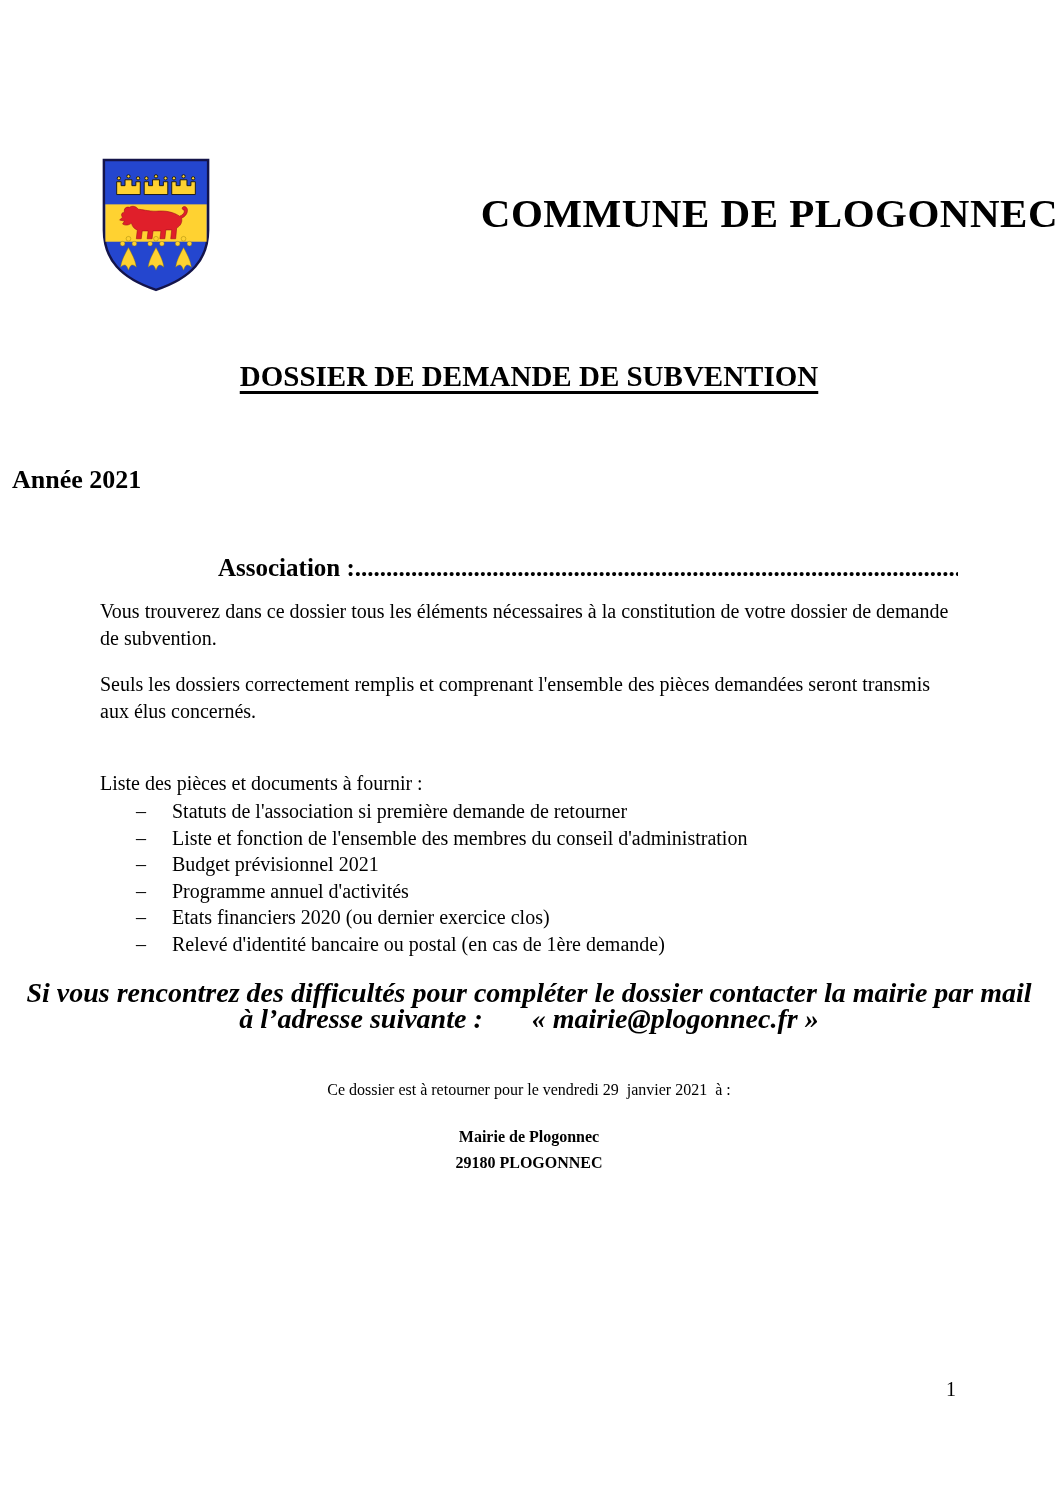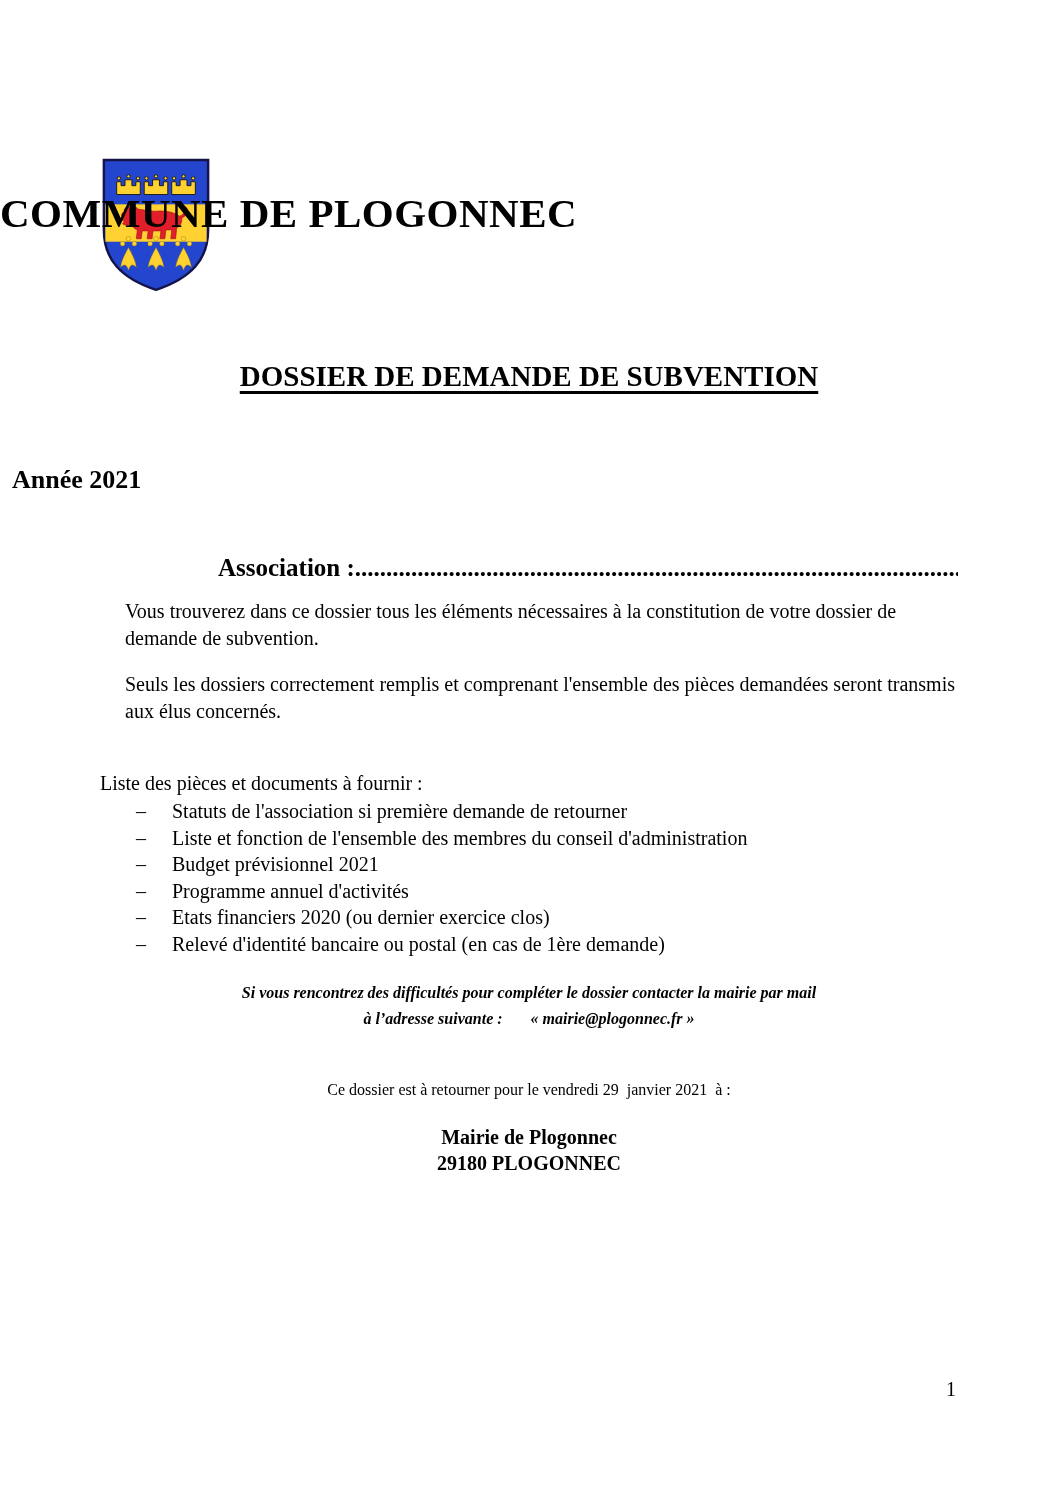--- a/index.html
+++ b/index.html
@@ -25,21 +25,21 @@
   .logo { left: 97px; top: 155px; width: 118px; height: 140px; }
   .logo svg { display: block; width: 118px; height: 140px; }
   .shield-field { fill: var(--shield-blue); stroke: #14144a; stroke-width: 2.5; }
   .fess { fill: var(--shield-gold); }
   .crown { fill: var(--shield-gold); stroke: #1c1c1c; stroke-width: 1; }
   .lion { fill: var(--shield-red); stroke: #9c0f1c; stroke-width: 0.6; }
   .ermine { fill: var(--shield-gold); stroke: #8a7400; stroke-width: 0.4; }
 
   .commune-title {
     left: 0; top: 191px; width: 100%;
-    text-align: left;
+    text-align: right;
     font-size: 41px; font-weight: bold;
     line-height: 44px;
     letter-spacing: 0.5px;
     white-space: nowrap;
   }
   .doc-title {
     left: 0; top: 358px; width: 100%;
     text-align: center;
     font-size: 29px; font-weight: bold;
     line-height: 36px;
@@ -58,53 +58,52 @@
   .assoc {
     left: 218px; top: 556px; right: 100px;
     font-size: 25px; font-weight: bold;
     line-height: 24px;
     white-space: nowrap; overflow: hidden;
   }
   .para {
     left: 100px; right: 98px;
     font-size: 20px;
     line-height: 27px;
-    margin-left: 25px;
   }
   .p1 { top: 598px; }
   .p2 { top: 671px; }
   .list-intro {
     left: 100px; top: 770px; right: 100px;
     font-size: 20px; line-height: 27px;
   }
   .doc-list { left: 136px; top: 798px; right: 80px; }
   .li {
     display: flex;
     font-size: 20px;
     line-height: 26.5px;
     white-space: nowrap;
   }
   .li .dash { width: 36px; flex: 0 0 36px; }
   .note {
     left: 0; top: 980px; width: 100%;
     text-align: center;
-    font-size: 16px; font-style: italic; font-weight: bold;
+    font-size: 28px; font-style: italic; font-weight: bold;
     line-height: 26px;
   }
   .pre { white-space: pre-wrap; }
   .return-line {
     left: 0; top: 1077px; width: 100%;
     text-align: center;
     font-size: 16px;
     line-height: 26px;
   }
   .address {
     left: 0; top: 1124px; width: 100%;
     text-align: center;
-    font-size: 20px; font-weight: bold;
+    font-size: 16px; font-weight: bold;
     line-height: 26px;
   }
   .pagenum {
     left: 900px; top: 1377px; width: 56px;
     text-align: right;
     font-size: 20px;
     line-height: 24px;
   }
 </style>
 </head>

